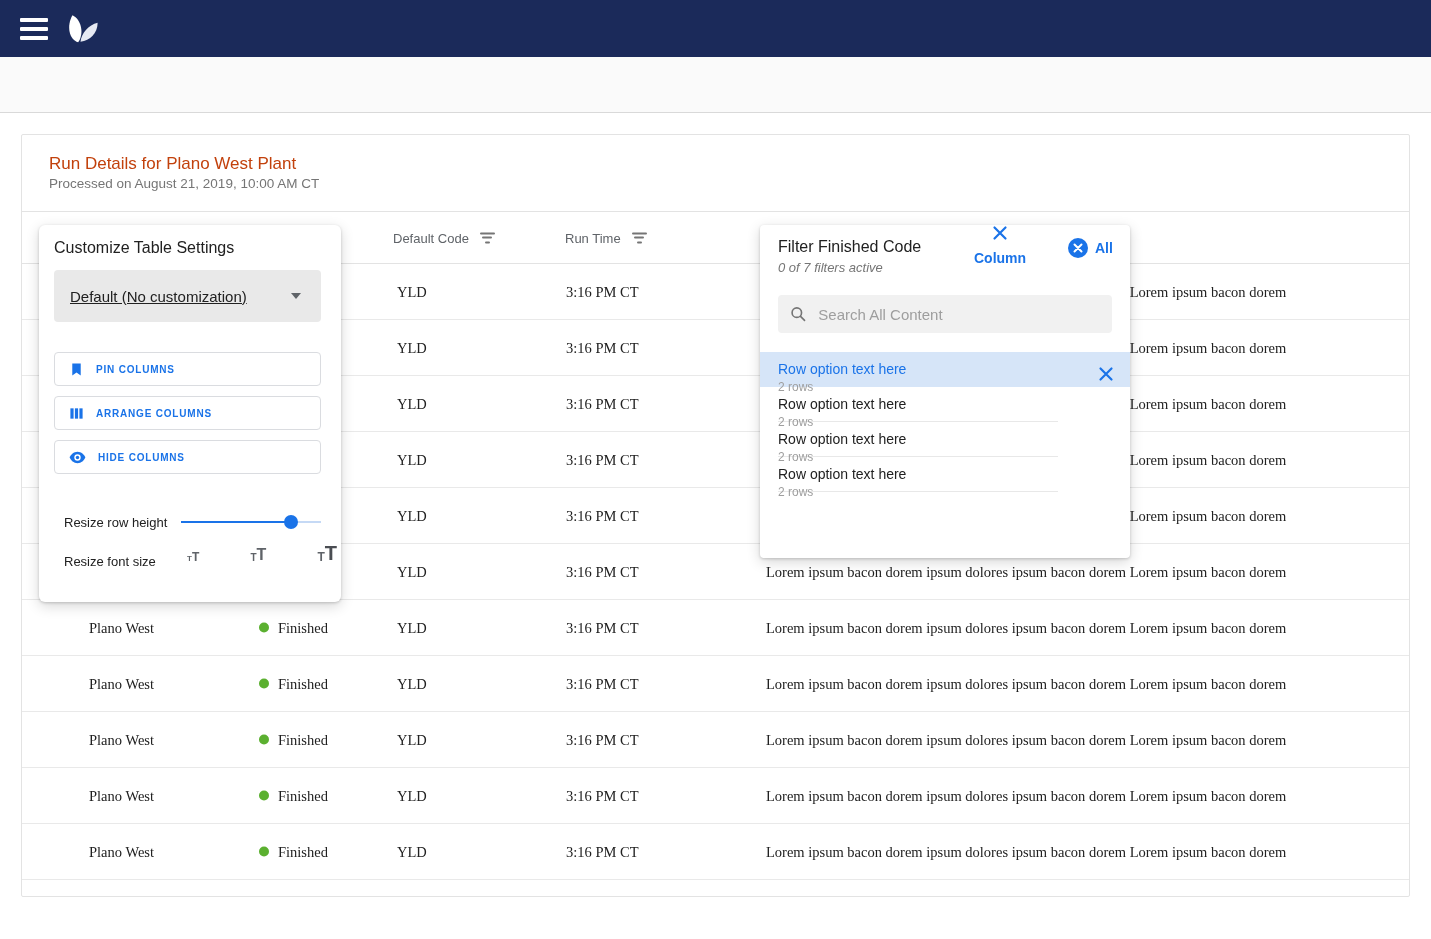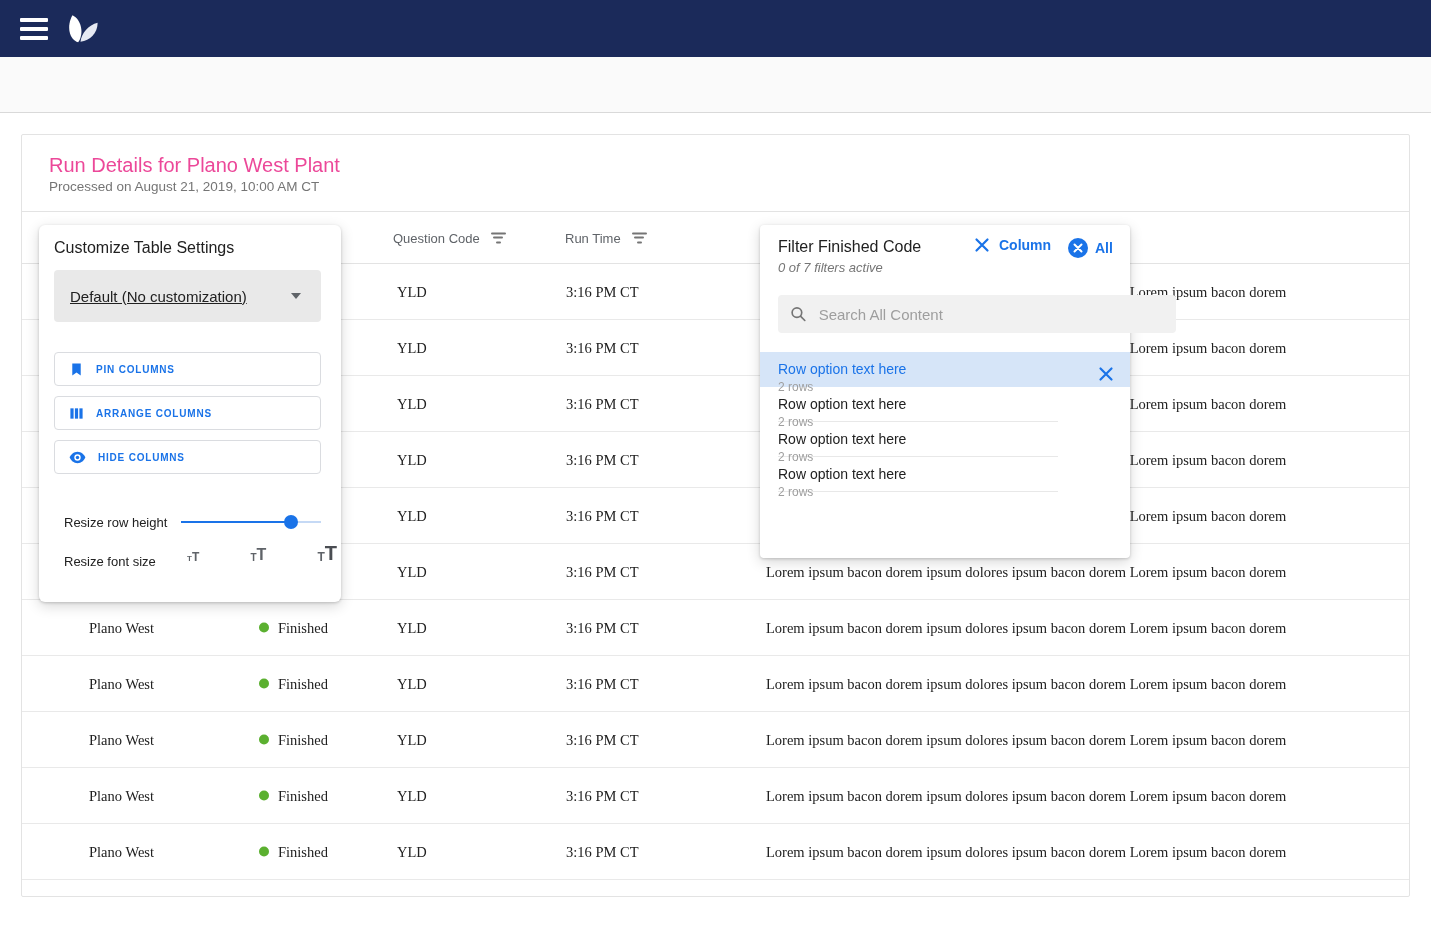--- a/index.html
+++ b/index.html
@@ -13,21 +13,21 @@
     justify-content:space-between; cursor:pointer; }
   .hamburger span { display:block; height:4px; border-radius:1px; background:#fff; }
   .brand { margin-left:14px; width:38px; height:38px; }
   .subbar { position:absolute; left:0; top:57px; width:1431px; height:56px;
     background:#fafafa; border-bottom:1px solid #d9d9d9; z-index:1; }
 
   
   .card { position:absolute; left:21px; top:134px; width:1389px; height:763px;
     background:#fff; border:1px solid #e3e3e3; border-radius:2px; z-index:1; }
   .card-head { height:77px; border-bottom:1px solid #e3e3e3; padding:19px 0 0 27px; }
-  .page-title { font-size:20px; color:#ec4899; }
+  .page-title { font-size:17px; color:#c2410c; }
   .page-subtitle { font-size:13.5px; color:#757575; margin-top:2px; }
 
   .thead { position:relative; height:52px; border-bottom:1px solid #e3e3e3; }
   .th { position:absolute; top:50%; transform:translateY(-50%); font-size:13px; color:#5f6368;
     display:flex; align-items:center; gap:11px; }
   .th-qcode { left:371px; } .th-runtime { left:543px; }
   .flt { display:inline-flex; flex-direction:column; gap:2.5px; align-items:center; cursor:pointer; }
   .flt i { display:block; height:2px; background:#757575; border-radius:1px; }
   .flt i:nth-child(1){width:15px;} .flt i:nth-child(2){width:10px;} .flt i:nth-child(3){width:5px;}
 
@@ -67,28 +67,28 @@
   .tt .t1 { line-height:1; } .tt .t2 { line-height:1; }
   .tt-s .t1{font-size:8px;} .tt-s .t2{font-size:12px;}
   .tt-m .t1{font-size:10px;} .tt-m .t2{font-size:16px;}
   .tt-l .t1{font-size:12px;} .tt-l .t2{font-size:20px; color:#4a4d52;}
 
   
   .filterpop { position:absolute; left:760px; top:225px; width:370px; height:333px; background:#fff;
     border-radius:4px; box-shadow:0 1px 3px rgba(0,0,0,.18), 0 4px 14px rgba(0,0,0,.16); z-index:6; }
   .fp-title { position:absolute; left:18px; top:13px; font-size:16px; font-weight:500; color:#212121; }
   .fp-sub { position:absolute; left:18px; top:35px; font-size:13px; font-style:italic; color:#757575; }
-  .fp-clear-col { position:absolute; left:214px; top:12px; display:flex; align-items:center; gap:9px;
-    cursor:pointer; }
+  .fp-clear-col { position:absolute; left:214px; top:0; display:flex; align-items:center; gap:9px;
+    cursor:pointer;flex-direction:column; }
   .fp-clear-all { position:absolute; left:308px; top:13px; display:flex; align-items:center; gap:7px;
     cursor:pointer; }
   .fp-link { font-size:14px; font-weight:700; color:var(--accent,#1a73e8); }
   .allcirc { width:20px; height:20px; border-radius:50%; background:var(--accent,#1a73e8);
     display:flex; align-items:center; justify-content:center; }
-  .search { position:absolute; left:18px; top:70px; width:398px; height:38px; background:#f1f1f1;
+  .search { position:absolute; left:18px; top:70px; width:334px; height:38px; background:#f1f1f1;
     border-radius:4px; display:flex; align-items:center; padding:0 12px; gap:12px; }
   .search input { border:none; outline:none; background:transparent; font-size:15px; color:#212121;
     width:100%; font-family:"Liberation Sans", sans-serif; }
   .search input::placeholder { color:#9e9e9e; }
   .optlist { position:absolute; left:0; top:127px; width:370px; }
   .opt { position:relative; height:35px; padding:7px 18px 0 18px; cursor:pointer; }
   .opt .inner { height:100%; }
   .opt:not(.selected) .inner { border-bottom:1px solid #e8e8e8; width:280px; }
   .opt.selected { background:var(--selected-bg,#d6e5f8); }
   .opt-label { font-size:14px; color:#212121; padding-top:2px; }
@@ -112,21 +112,21 @@
 </div>
 <div class="subbar"></div>
 
 <div class="card">
   <div class="card-head">
     <div class="page-title">Run Details for Plano West Plant</div>
     <div class="page-subtitle">Processed on August 21, 2019, 10:00 AM CT</div>
   </div>
   <div class="thead">
     <div class="th th-qcode">
-      <span>Question Code</span>
+      <span>Default Code</span>
       <span class="flt">
           <i></i>
           <i></i>
           <i></i>
         </span>
     </div>
     <div class="th th-runtime">
       <span>Run Time</span>
       <span class="flt">
           <i></i>

